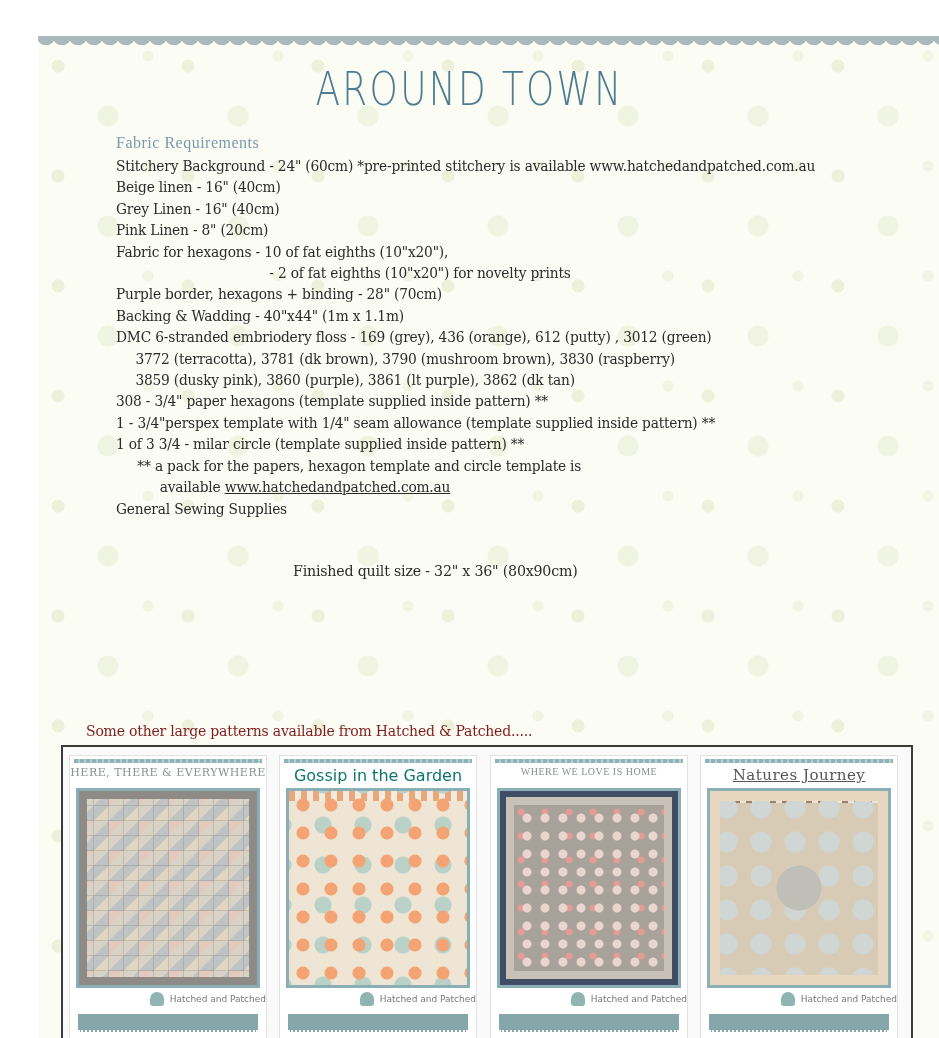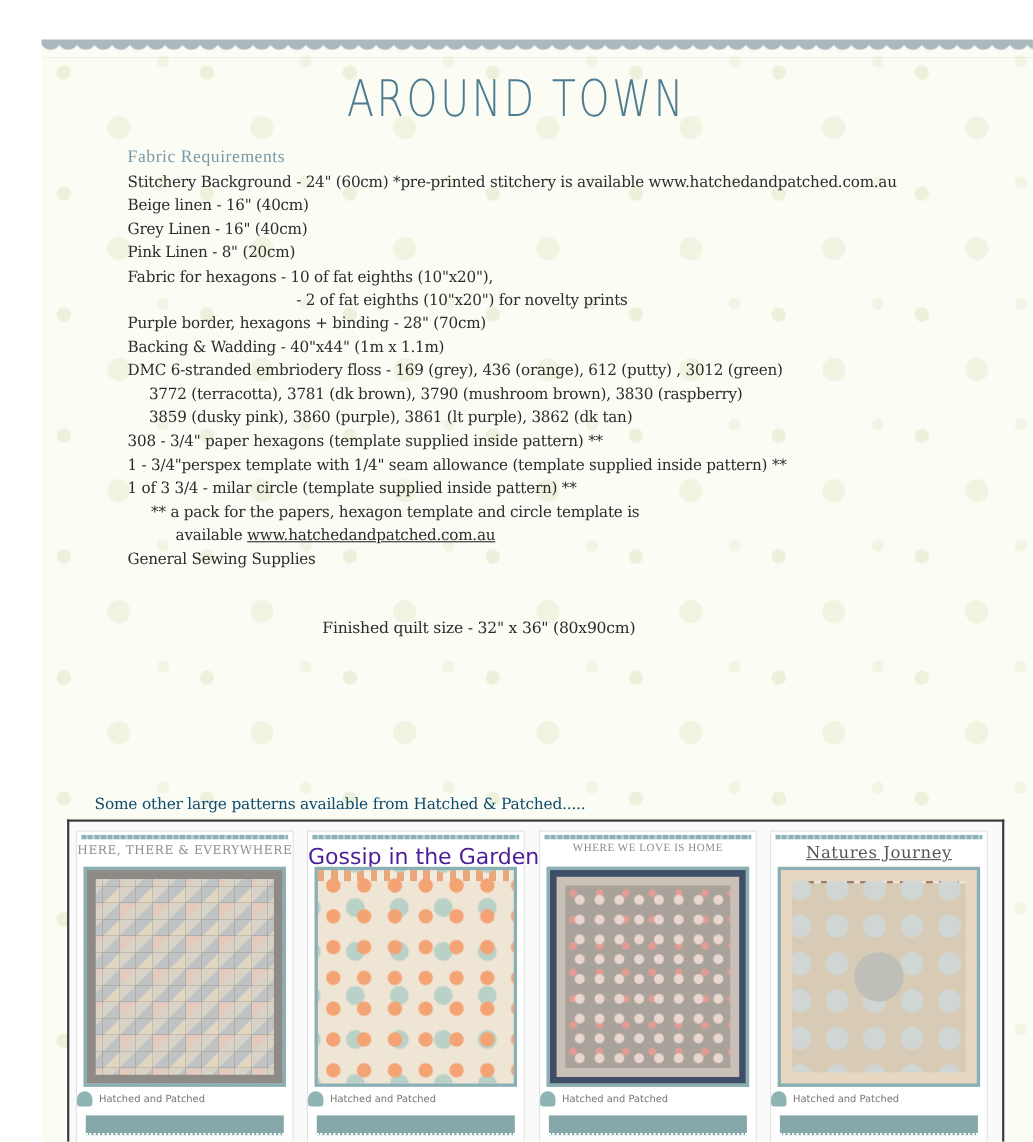--- a/index.html
+++ b/index.html
@@ -45,21 +45,21 @@
     .req .i3 { padding-left: 22px; }
     .req .i4 { padding-left: 45px; }
     .req a { color: #2b2b2b; text-decoration: underline; }
 
     .finished {
       position: absolute; left: 293px; top: 563px;
       font-size: 14.2px; color: #2b2b2b; letter-spacing: -0.2px; white-space: nowrap;
     }
     .others-label {
       position: absolute; left: 86px; top: 723px;
-      font-size: 14px; color: #0c4a6e; letter-spacing: -0.2px; white-space: nowrap;
+      font-size: 14px; color: #7f1d1d; letter-spacing: -0.2px; white-space: nowrap;
     }
 
     .gallery {
       position: absolute; left: 61px; top: 745px; width: 852px; height: 293px;
       border: 2px solid #3b3b3b; border-bottom: none; background: #fafafa;
     }
     .card {
       position: absolute; top: 8px; width: 198px; height: 285px;
       background: #ffffff; border: 1px solid #e2e2e2;
     }
@@ -69,21 +69,21 @@
     }
     .card .ctitle {
       position: absolute; left: 0; right: 0; top: 10px; text-align: center; white-space: nowrap;
       font-size: 13px; color: #8a8f90; letter-spacing: 0.5px;
     }
     .card .quilt {
       position: absolute; left: 6px; right: 6px; top: 32px; height: 200px;
       border: 3px solid #8ab0b6;
     }
     .card .logo {
-      position: absolute; left: 0; right: 0; top: 236px; height: 20px; text-align: left;
+      position: absolute; left: 0; right: 0; top: 236px; height: 20px; text-align: right;
       font-size: 9px; color: #777; font-family: "DejaVu Sans", sans-serif;
     }
     .card .logo .ghost {
       display: inline-block; width: 14px; height: 14px; border-radius: 7px 7px 3px 3px;
       background: #8fb5b3; vertical-align: middle; margin-right: 6px;
     }
     .card .infobar {
       position: absolute; left: 8px; right: 8px; top: 258px; height: 18px;
       background: #86a7a9;
       border-bottom: 2px dotted #ffffff;
@@ -121,21 +121,21 @@
     .q4 {
       background-color: #d8cbb6;
       background-image:
         radial-gradient(circle at 50% 50%, #c0bfb7 0 22px, transparent 23px),
         radial-gradient(circle, #cfd6d3 0 10px, transparent 11px),
         repeating-linear-gradient(90deg, #9b7f6e 0 6px, #efe5d6 6px 12px);
       background-size: 100% 100%, 34px 34px, 100% 12px;
       background-repeat: no-repeat, repeat, repeat-x;
       box-shadow: inset 0 0 0 10px #e7d7c1;
     }
-    .card .ctitle.red { color: #4c1d95; font-family: "DejaVu Sans", sans-serif; font-size: 20px; letter-spacing: 0; }
+    .card .ctitle.red { color: #0f766e; font-family: "DejaVu Sans", sans-serif; font-size: 16px; letter-spacing: 0; }
     .card .ctitle.script { color: #555; font-family: "DejaVu Serif", serif; font-size: 15px; text-decoration: underline; }
   </style>
 </head>
 <body>
 
 <div class="page"></div>
 <div class="scallop"></div>
 
 <h1 class="title" style="text-transform:uppercase;">Around Town</h1>
 

